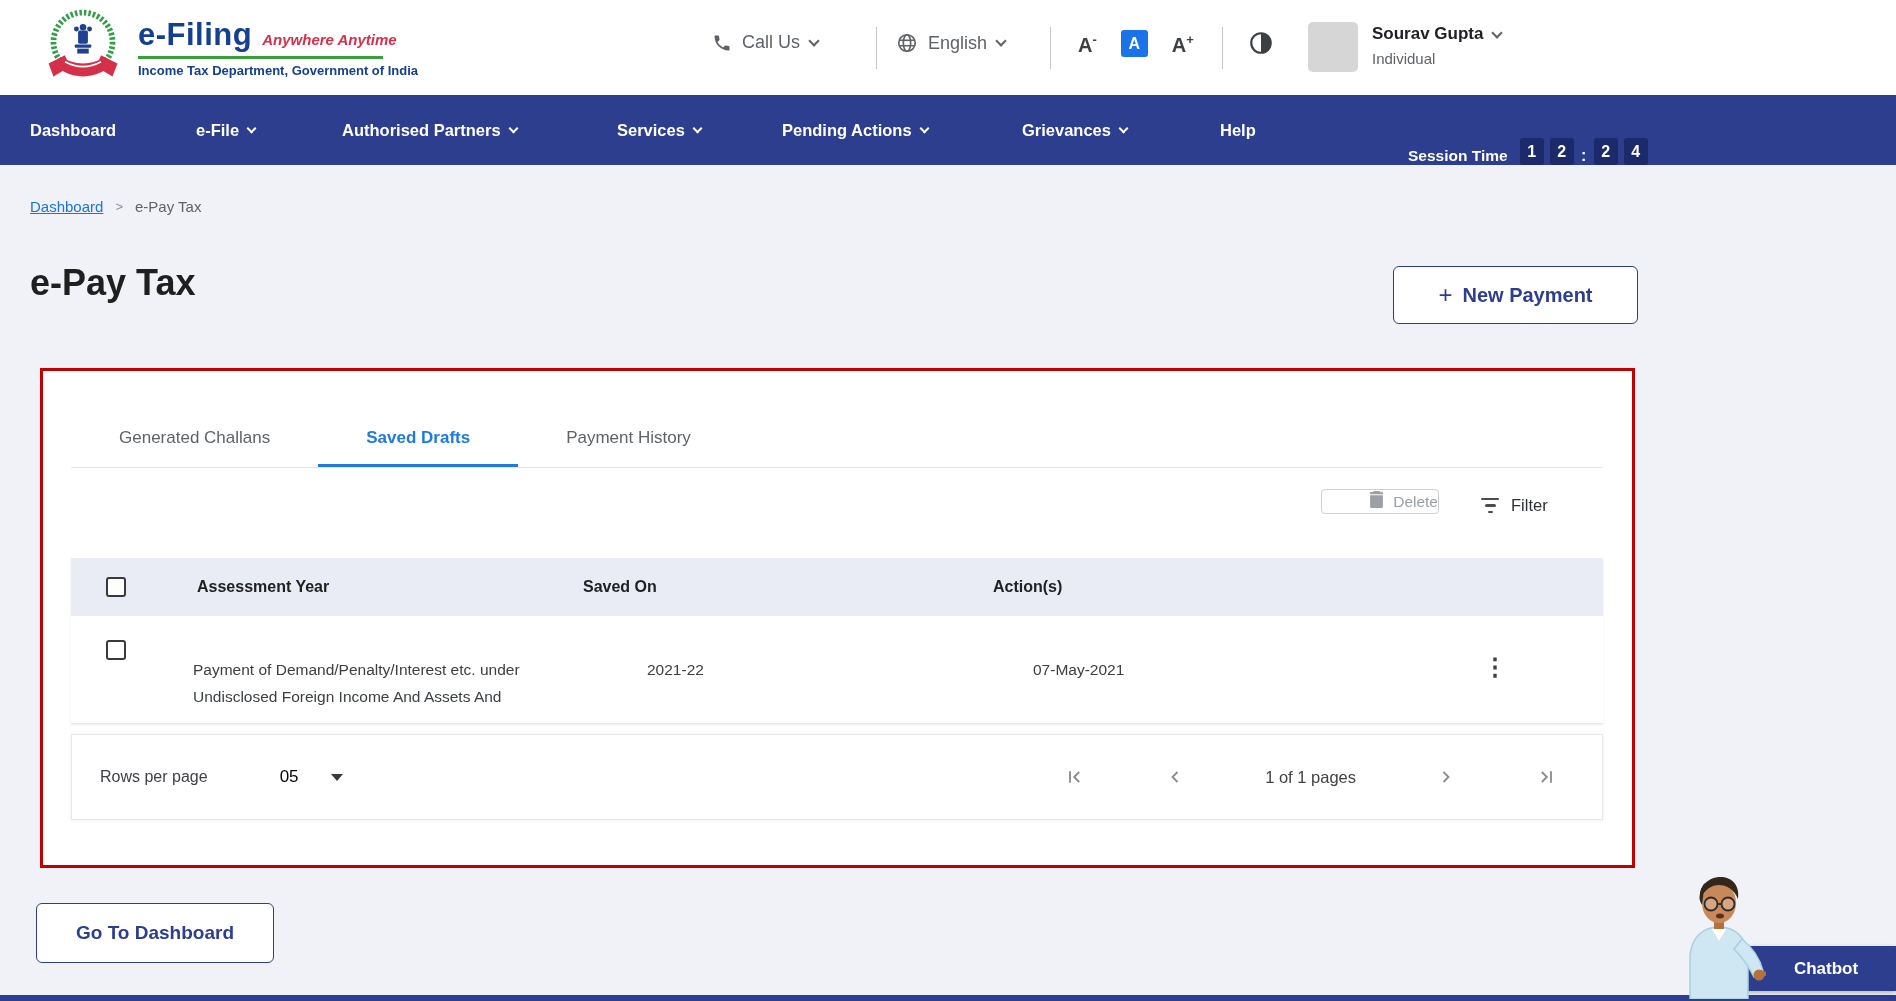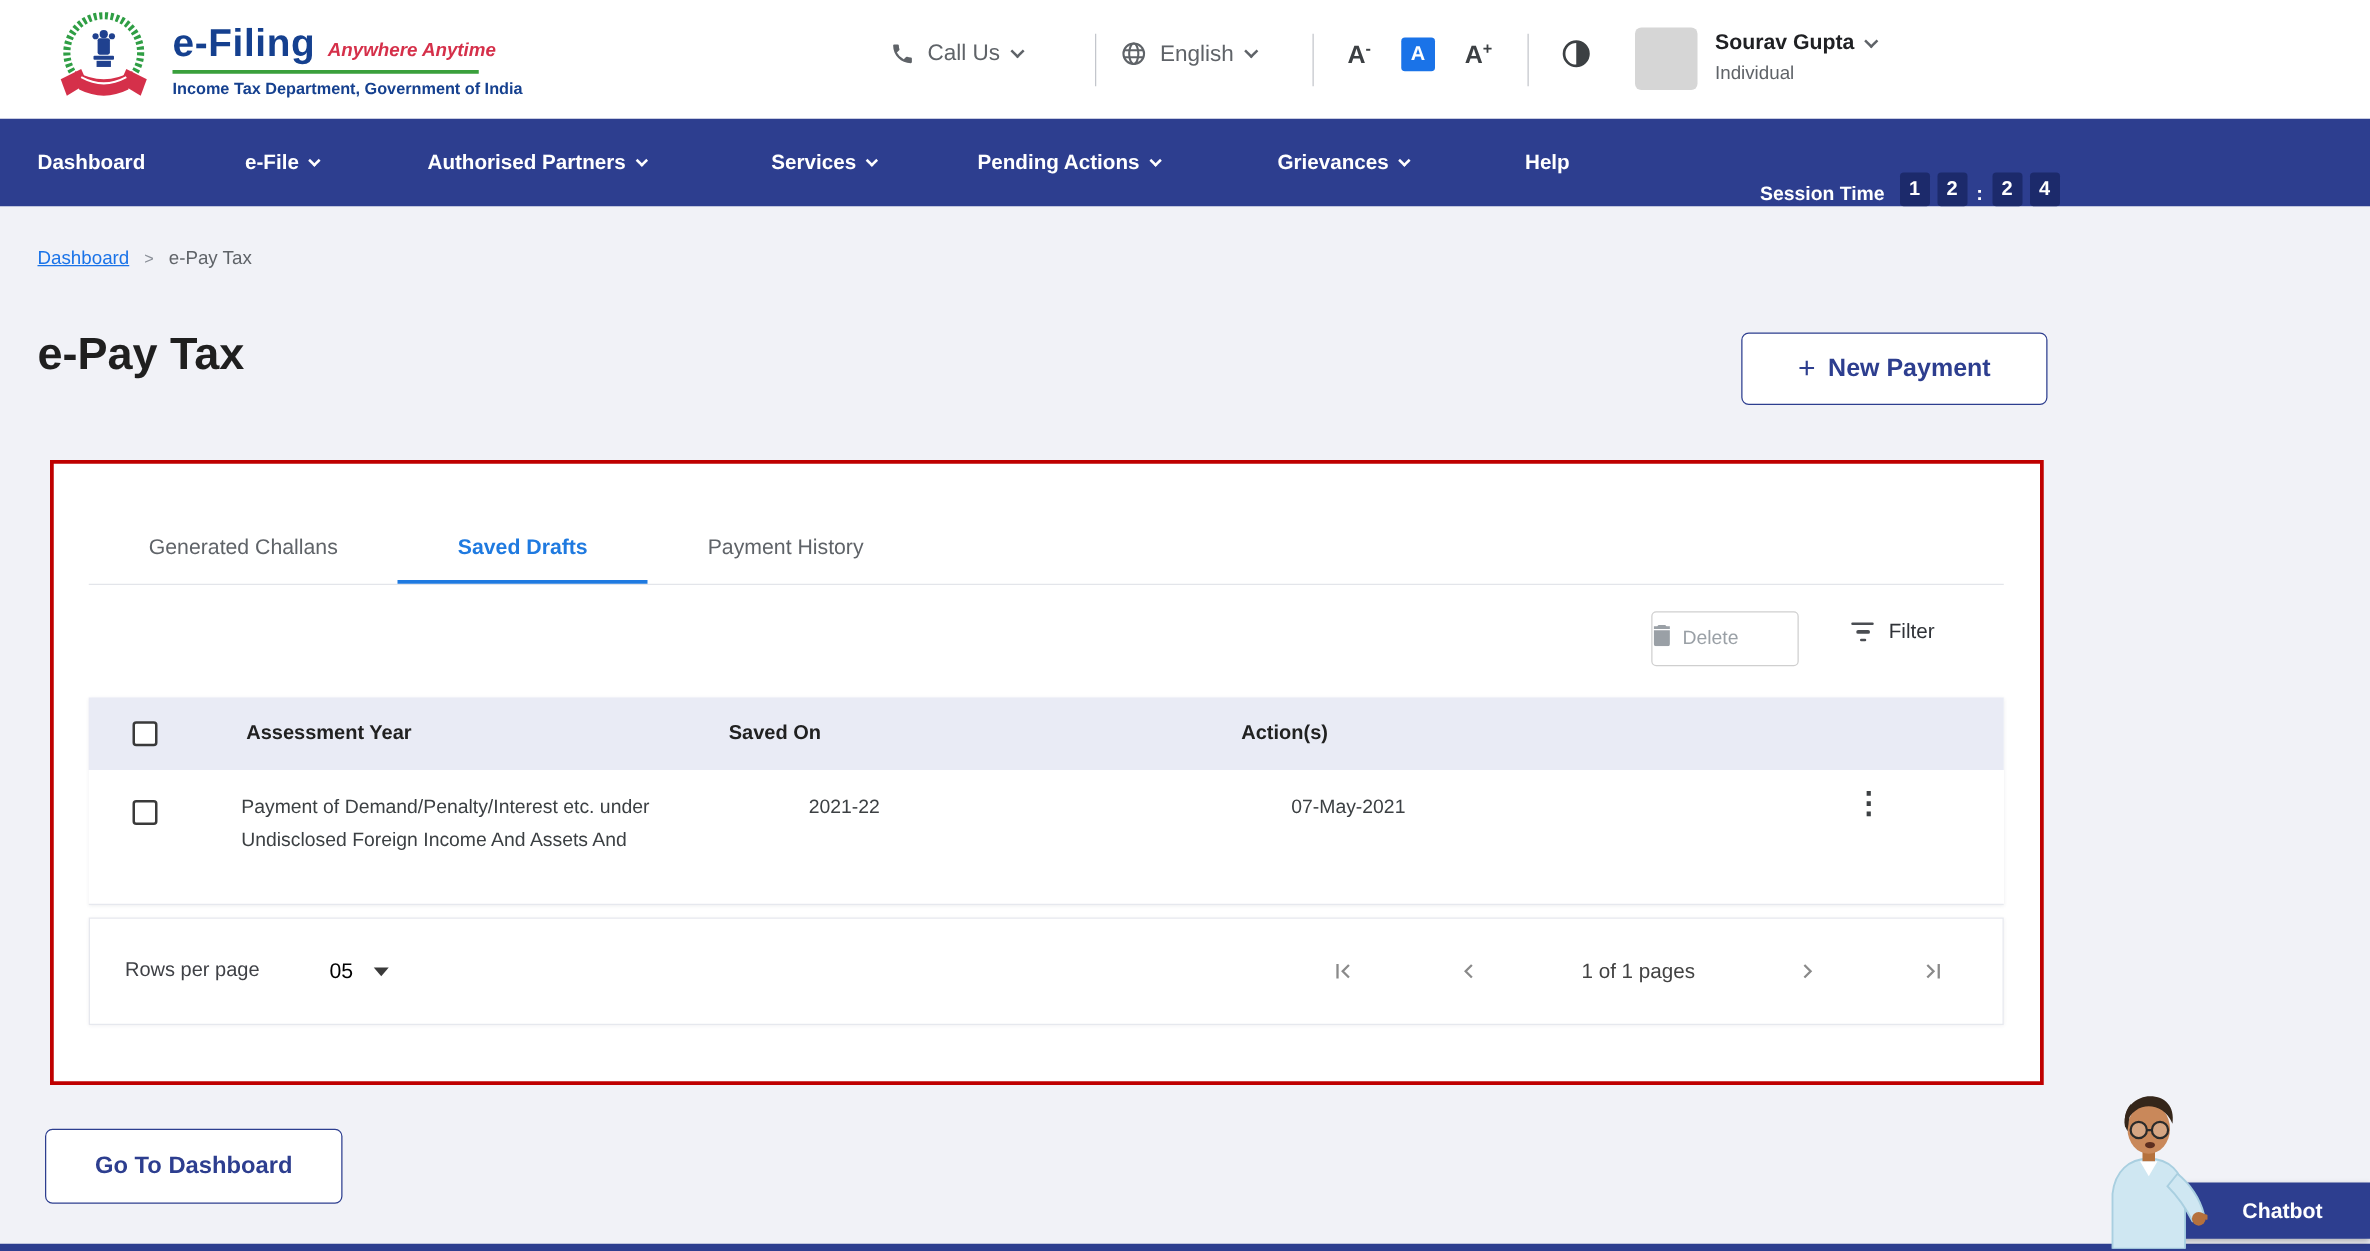--- a/index.html
+++ b/index.html
@@ -56,45 +56,45 @@
   .new-payment { position:absolute; left:1393px; top:266px; width:245px; height:58px; font-size:20px; font-weight:bold; gap:10px; }
   .np-plus { font-size:24px; font-weight:normal; }
 
   
   .panel { position:absolute; left:40px; top:368px; width:1595px; height:500px; background:#ffffff; border:3px solid #bf0000; }
 
   .tabs-row { position:absolute; left:28px; top:38px; width:1532px; border-bottom:1px solid #e3e5ea; display:flex; }
   .tab { height:58px; line-height:58px; padding:0 48px; font-size:17px; color:#5f6368; cursor:pointer; }
   .tab.active { color:#1f7ae0; font-weight:bold; border-bottom:3px solid #1f7ae0; }
 
-  .toolbar-delete { position:absolute; left:1278px; top:118px; width:118px; height:44px; background:#ffffff; border:1px solid #cfcfcf; border-radius:4px; display:flex; align-items:center; justify-content:flex-start; gap:9px; color:#9aa0a6; font-size:15.5px; cursor:default; }
+  .toolbar-delete { position:absolute; left:1278px; top:118px; width:118px; height:25px; background:#ffffff; border:1px solid #cfcfcf; border-radius:4px; display:flex; align-items:center; justify-content:flex-end; gap:9px; color:#9aa0a6; font-size:15.5px; cursor:default; }
   .toolbar-filter { position:absolute; left:1438px; top:125px; display:flex; align-items:center; gap:12px; font-size:16.5px; color:#2f3237; cursor:pointer; }
   .filter-icon { display:inline-flex; flex-direction:column; gap:4px; align-items:center; }
   .filter-icon i { display:block; height:2.5px; background:#4a4d52; border-radius:2px; }
   .fi1{width:18px} .fi2{width:11px} .fi3{width:5px}
 
   .tbl { position:absolute; left:28px; top:187px; width:1532px; box-shadow:0 1px 3px rgba(60,64,90,0.10); }
   .tr { display:flex; width:100%; }
   .thead { background:#e9ebf5; height:58px; align-items:center; }
   .tbody-row { background:#ffffff; height:108px; border-bottom:1px solid #e6e8ee; }
   .c-check { width:90px; display:flex; justify-content:center; }
   .c-type { width:450px; padding-left:32px; }
   .c-ay { width:390px; padding-left:36px; }
   .c-saved { width:420px; padding-left:32px; }
   .c-act { width:182px; padding-left:22px; }
   .th { font-size:16px; font-weight:bold; color:#212121; }
   .checkbox { width:20px; height:20px; border:2.5px solid #3a3a3a; border-radius:3px; background:#ffffff; cursor:pointer; }
   .tbody-row .c-check { align-items:flex-start; padding-top:24px; }
   .tbody-row .checkbox { border-width:2px; }
-  .td { font-size:15.5px; color:#3c4043; padding-top:16px; line-height:27px; }
+  .td { font-size:15.5px; color:#3c4043; padding-top:40px; line-height:27px; }
   .type-text { display:block; max-width:340px; }
   .kebab { font-size:24px; font-weight:bold; color:#3c4043; margin-left:40px; line-height:20px; cursor:pointer; letter-spacing:0; }
 
   .pagination { position:absolute; left:28px; top:363px; width:1532px; height:86px; background:#ffffff; border:1px solid #e6e8ee; box-shadow:0 1px 3px rgba(60,64,90,0.08); display:flex; align-items:center; }
-  .rpp { display:flex; align-items:center; margin-left:28px; gap:8px; }
+  .rpp { display:flex; align-items:center; margin-left:28px; gap:24px; }
   .rpp-label { font-size:16px; color:#3f4146; }
   .rpp-value { font-size:17px; color:#000000; margin-left:48px; cursor:pointer; }
   .caret-down { width:0; height:0; border-left:6px solid transparent; border-right:6px solid transparent; border-top:7px solid #3a3a3a; margin-left:8px; cursor:pointer; }
   .pager { position:absolute; right:46px; display:flex; align-items:center; gap:80px;justify-content:center; }
   .pg-icon { display:inline-flex; cursor:pointer; }
   .pg-status { font-size:16.5px; color:#424242; }
 
   
   .goto-dashboard { position:absolute; left:36px; top:903px; width:238px; height:60px; font-size:19px; font-weight:bold; }
   .footer-strip { position:absolute; left:0; bottom:0; width:100%; height:6px; background:#2d3e8f; }

